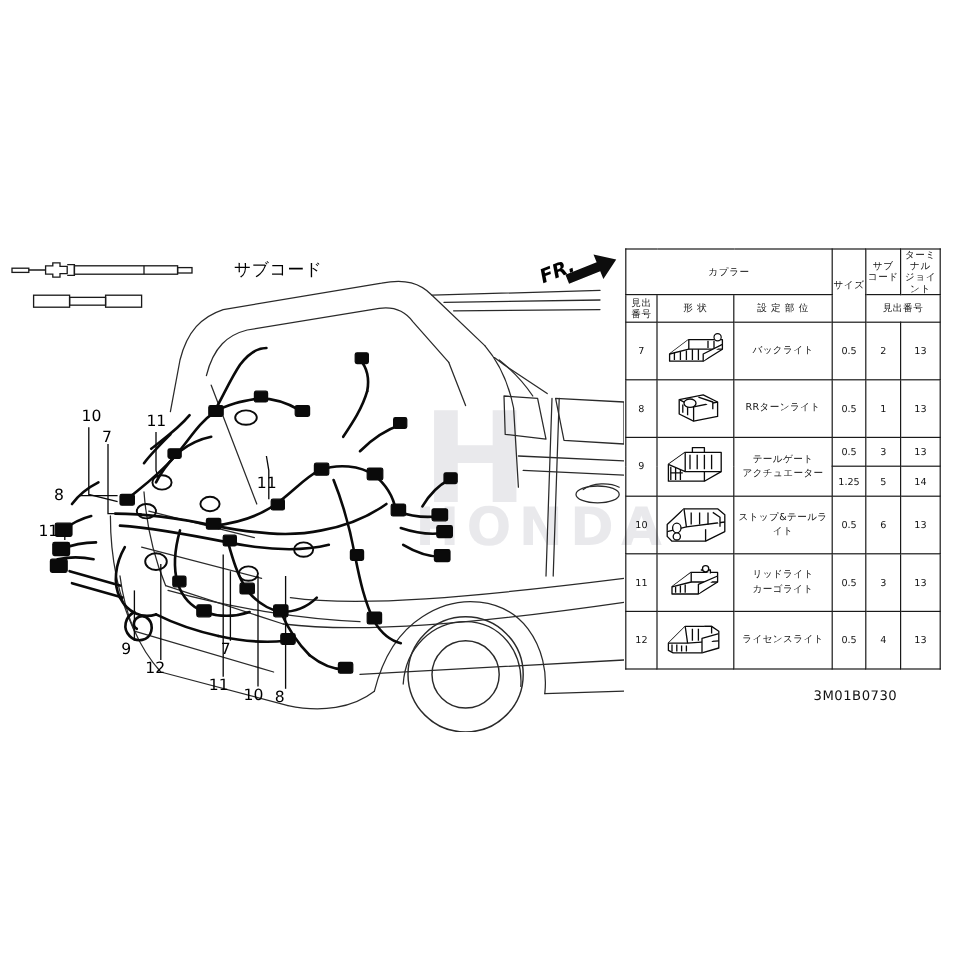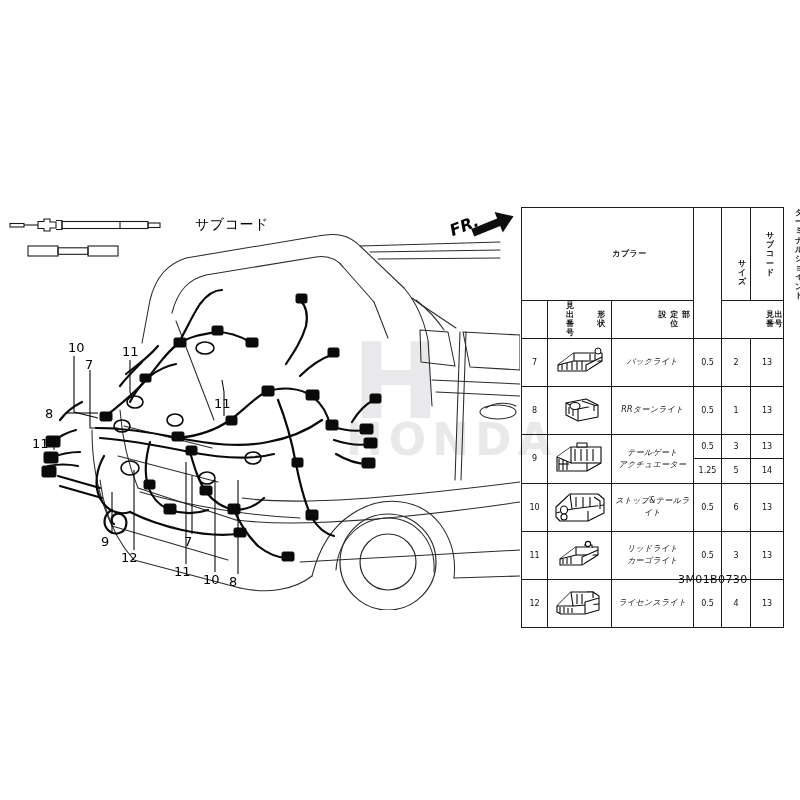--- a/index.html
+++ b/index.html
@@ -121,37 +121,36 @@
   #conn-table th, #conn-table td {
     border: 1px solid #1a1a1a;
     padding: 0;
     text-align: center;
     vertical-align: middle;
     font-size: 8px;
     color: #111;
     background: transparent;
   }
   #conn-table th {
-    font-weight: bold;
+    font-weight: normal;
     line-height: 1.15;
     letter-spacing: 0.5px;
-    padding-left: 44px;
   }
   .th-kb  { height: 19px; font-size: 9px; letter-spacing: 3px; }
   .th-sm  { height: 19px; font-size: 8px; letter-spacing: 0.5px; }
   .th-sub { height: 22px; font-size: 8px; letter-spacing: 0.5px; }
   .col-no    { width: 26px; }
   .col-shape { width: 64px; }
   .col-part  { width: 82px; }
   .col-size  { width: 28px; }
   .col-sub   { width: 29px; }
   .col-term  { width: 33px; }
 
   td.no   { font-size: 15px; }
-  td.part { text-align: left; padding-left: 5px; font-size: 7.5px; line-height: 1.5; letter-spacing: 0.3px; font-style: italic; }
+  td.part { text-align: left; padding-left: 5px; font-size: 7.5px; line-height: 1.5; letter-spacing: 0.3px; }
   td.size { font-size: 7px; }
   td.sub, td.term { font-size: 15px; }
   td.shape { padding: 2px 0; }
   tr.datarow > td { height: 47px; }
   tr.subrow  > td { height: 23.5px; }
 
   .conn-svg { display: block; margin: 0 auto; }
 
   
   #part-number {

